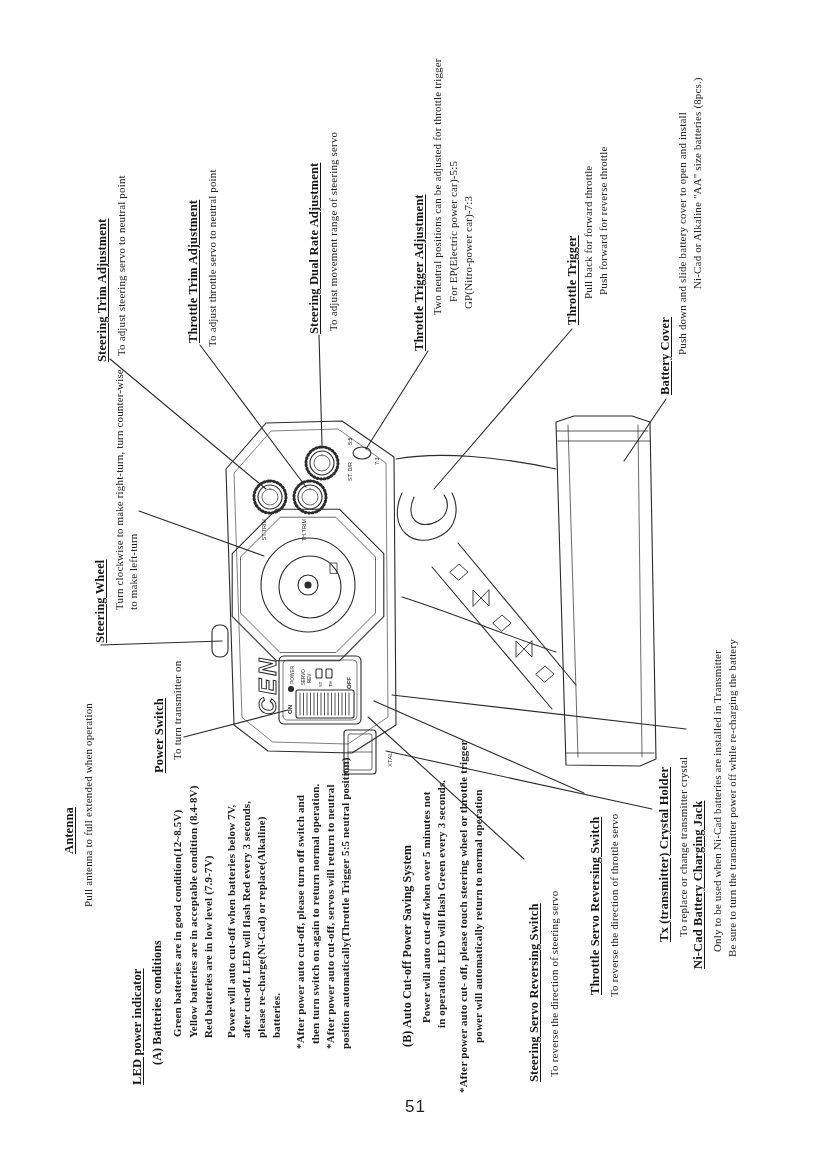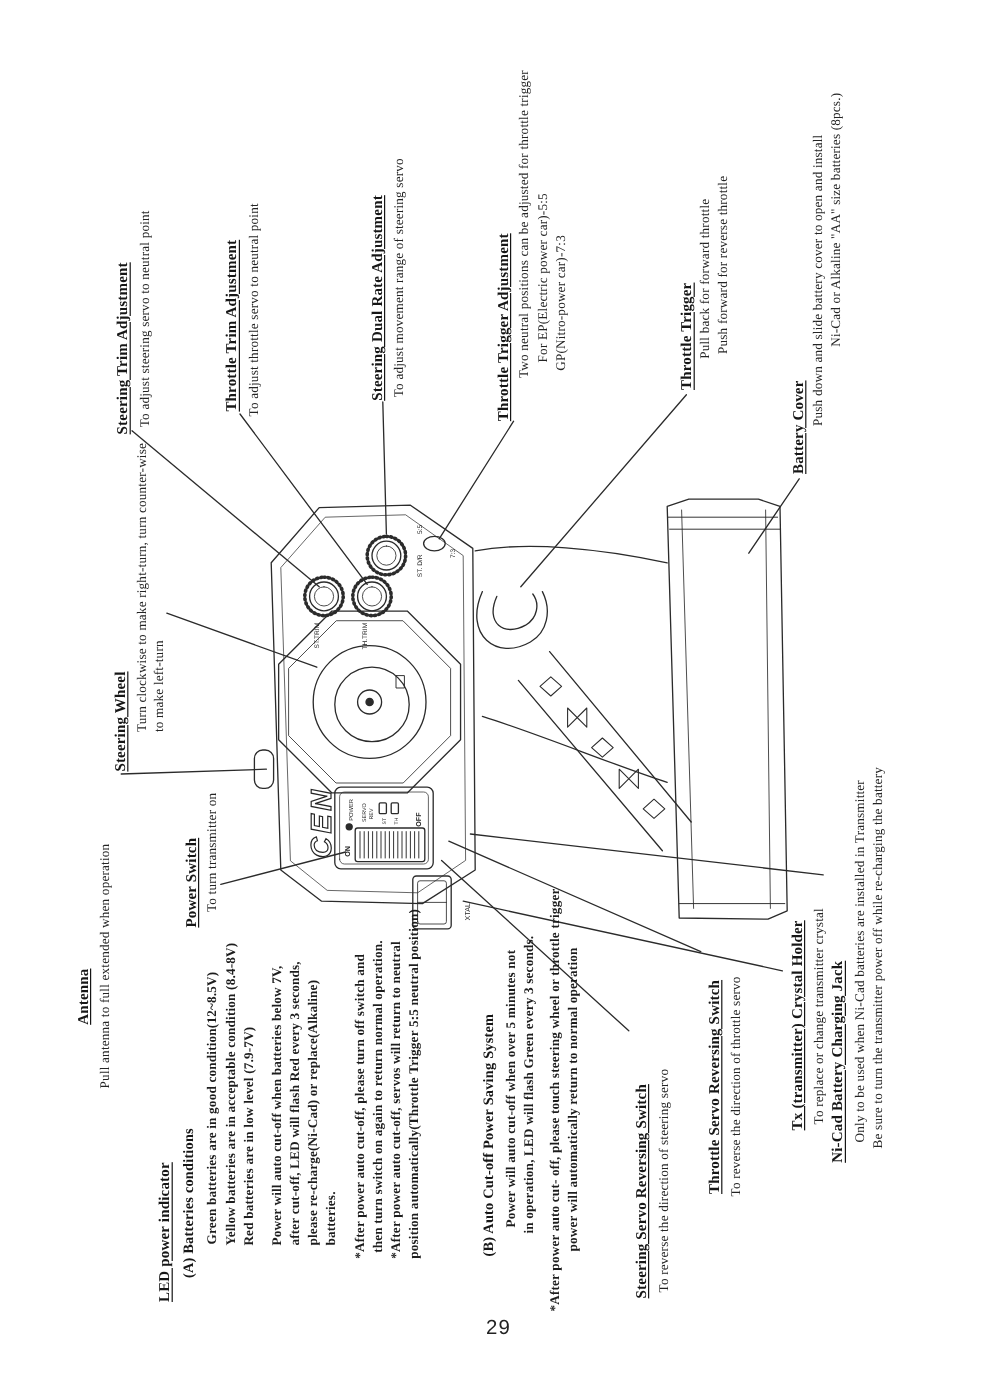--- a/index.html
+++ b/index.html
@@ -195,14 +195,14 @@
 
     <div class="t h" style="left:215px;top:657px">Tx (transmitter) Crystal Holder</div>
     <div class="t" style="left:220px;top:677px">To replace or change transmitter crystal</div>
 
     <div class="t h" style="left:188px;top:691px">Ni-Cad Battery Charging Jack</div>
     <div class="t" style="left:205px;top:711px">Only to be used when Ni-Cad batteries are installed in Transmitter</div>
     <div class="t" style="left:200px;top:726px">Be sure to turn the transmitter power off while re-charging the battery</div>
 
   </div>
 
-  <div class="pageno">29</div>
+  <div class="pageno">51</div>
 </div>
 
 </body></html>

